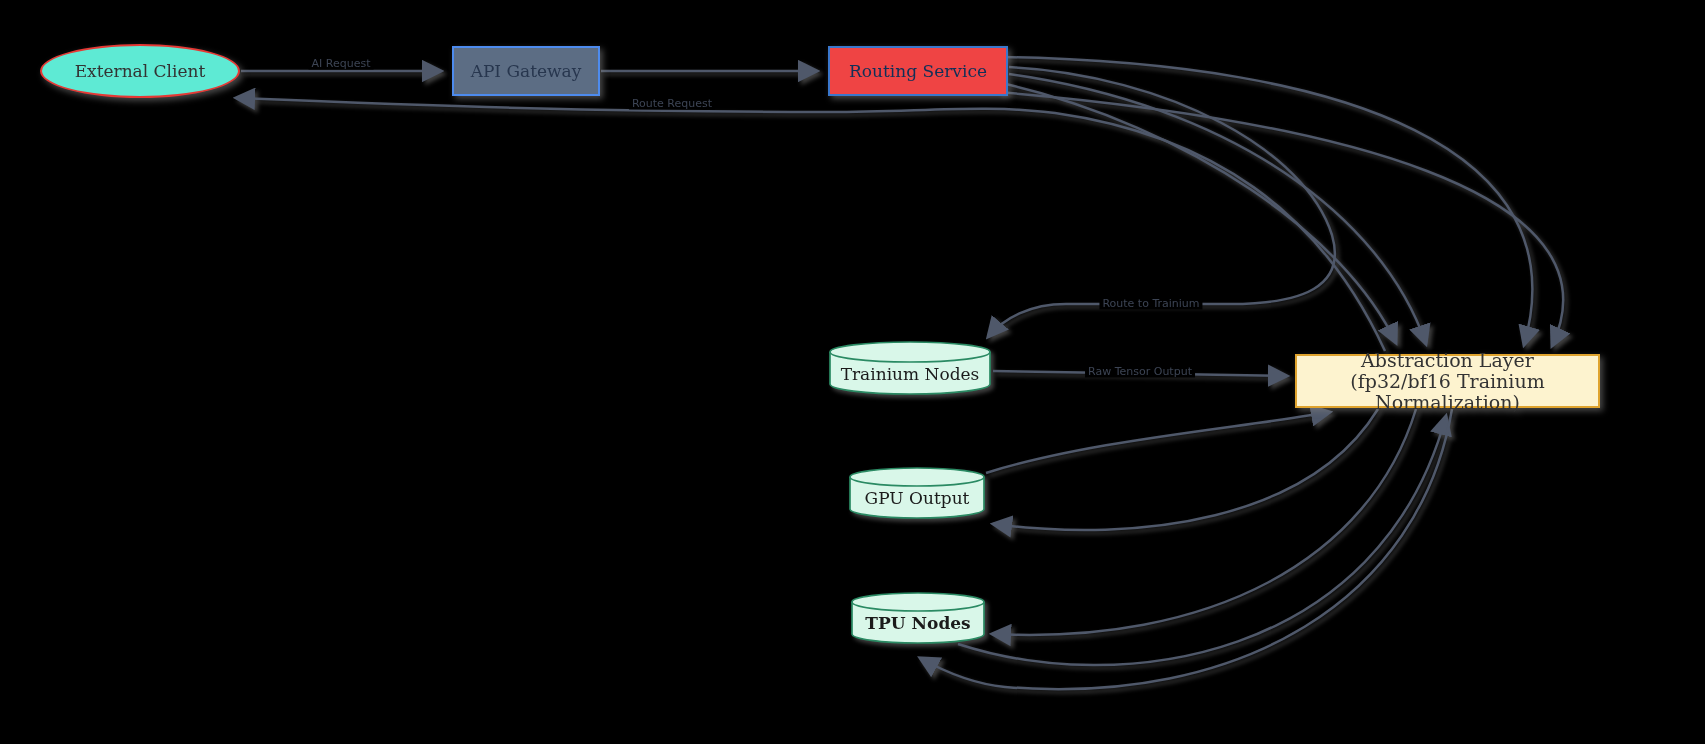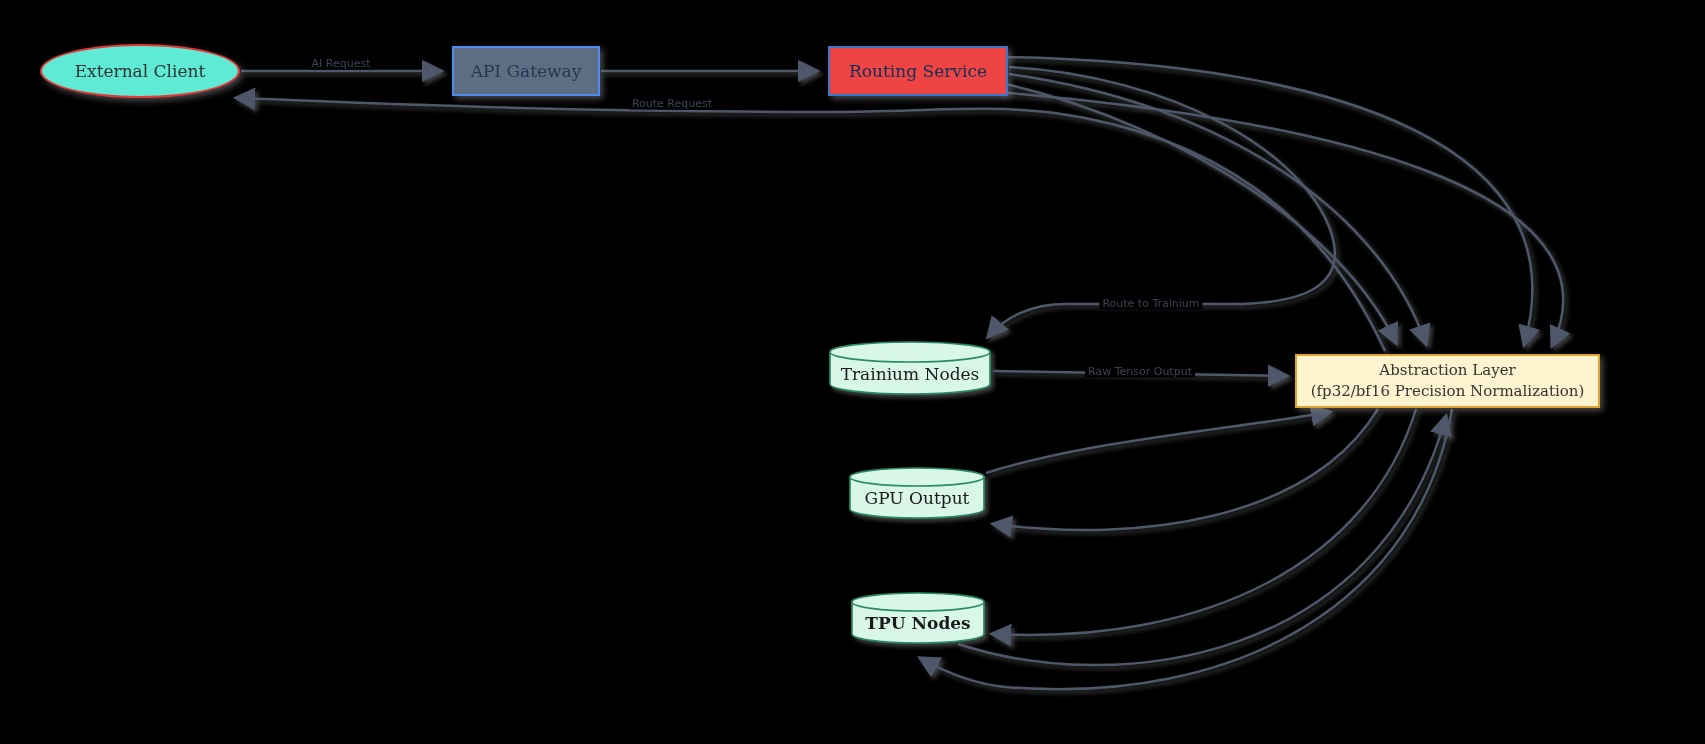--- a/index.html
+++ b/index.html
@@ -17,21 +17,21 @@
         background:#5c6d84;border:2px solid #4d8bee;color:#27364e;font-size:17px;}
   #routing-service{left:828px;top:46px;width:180px;height:50px;
         background:#ef4444;border:2px solid #3a77cc;color:#0f3058;font-size:17px;}
   #cluster{left:781px;top:305px;width:272px;height:353px;
         background:#ecfdf5;border:2px solid #17b27d;align-items:flex-start;
         font-family:"DejaVu Sans", sans-serif;}
   #cluster .cluster-title{margin-top:7px;color:#0f9f70;font-size:13px;}
   .cyl-label{position:absolute;color:#1b1b1b;font-size:17px;text-align:center;
         transform:translate(-50%,-50%);white-space:nowrap;}
   #abstraction-layer{left:1295px;top:354px;width:305px;height:54px;
-        background:#fdf3cf;border:2px solid #dfa32e;color:#333;font-size:15px;
+        background:#fdf3cf;border:2px solid #dfa32e;color:#333;font-size:19px;
         flex-direction:column;line-height:21px;}
   .edge-label{position:absolute;transform:translate(-50%,-50%);
         font-family:"DejaVu Sans", sans-serif;font-size:11px;color:#3c4454;
         background:#000;padding:0 3px;white-space:nowrap;}
 </style>
 </head>
 <body>
 
 <div id="canvas">
 
@@ -90,21 +90,21 @@
   <div class="node" id="routing-service">
     <span class="node-label">Routing Service</span>
   </div>
 
   <span class="cyl-label" style="left:910px;top:374px;">Trainium Nodes</span>
   <span class="cyl-label" style="left:917px;top:498px;">GPU Output</span>
   <span class="cyl-label" style="left:918px;top:623px;font-weight:bold;">TPU Nodes</span>
 
   <div class="node" id="abstraction-layer">
     <span class="node-label">Abstraction Layer</span>
-    <span class="node-label">(fp32/bf16 Precision Normalization)</span>
+    <span class="node-label">(fp32/bf16 Trainium Normalization)</span>
   </div>
 
   <span class="edge-label" style="left:341px;top:63px;">AI Request</span>
   <span class="edge-label" style="left:672px;top:63px;margin-top:40px;">Route Request</span>
   <span class="edge-label" style="left:1131px;top:303px;margin-left:20px;">Route to Trainium</span>
   <span class="edge-label" style="left:1140px;top:371px;">Raw Tensor Output</span>
 
 </div>
 
 </body></html>

